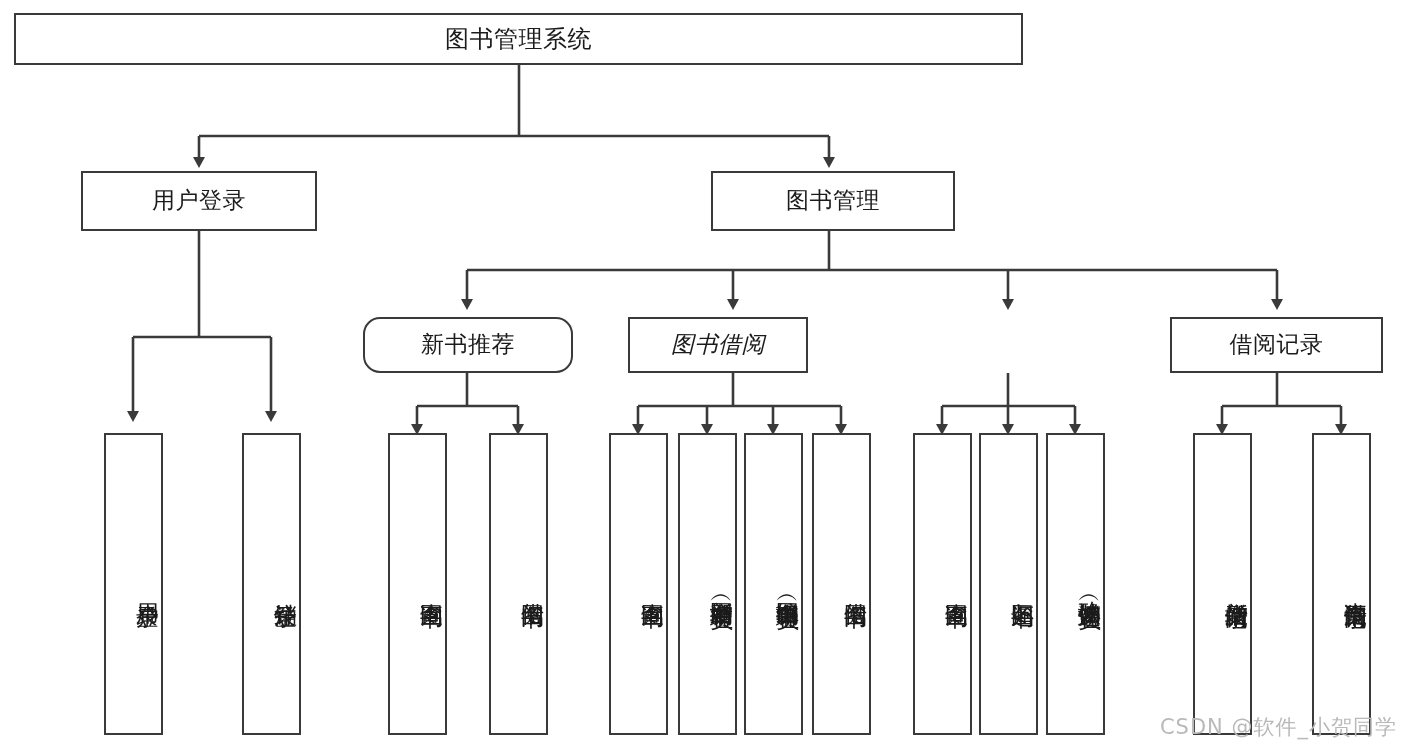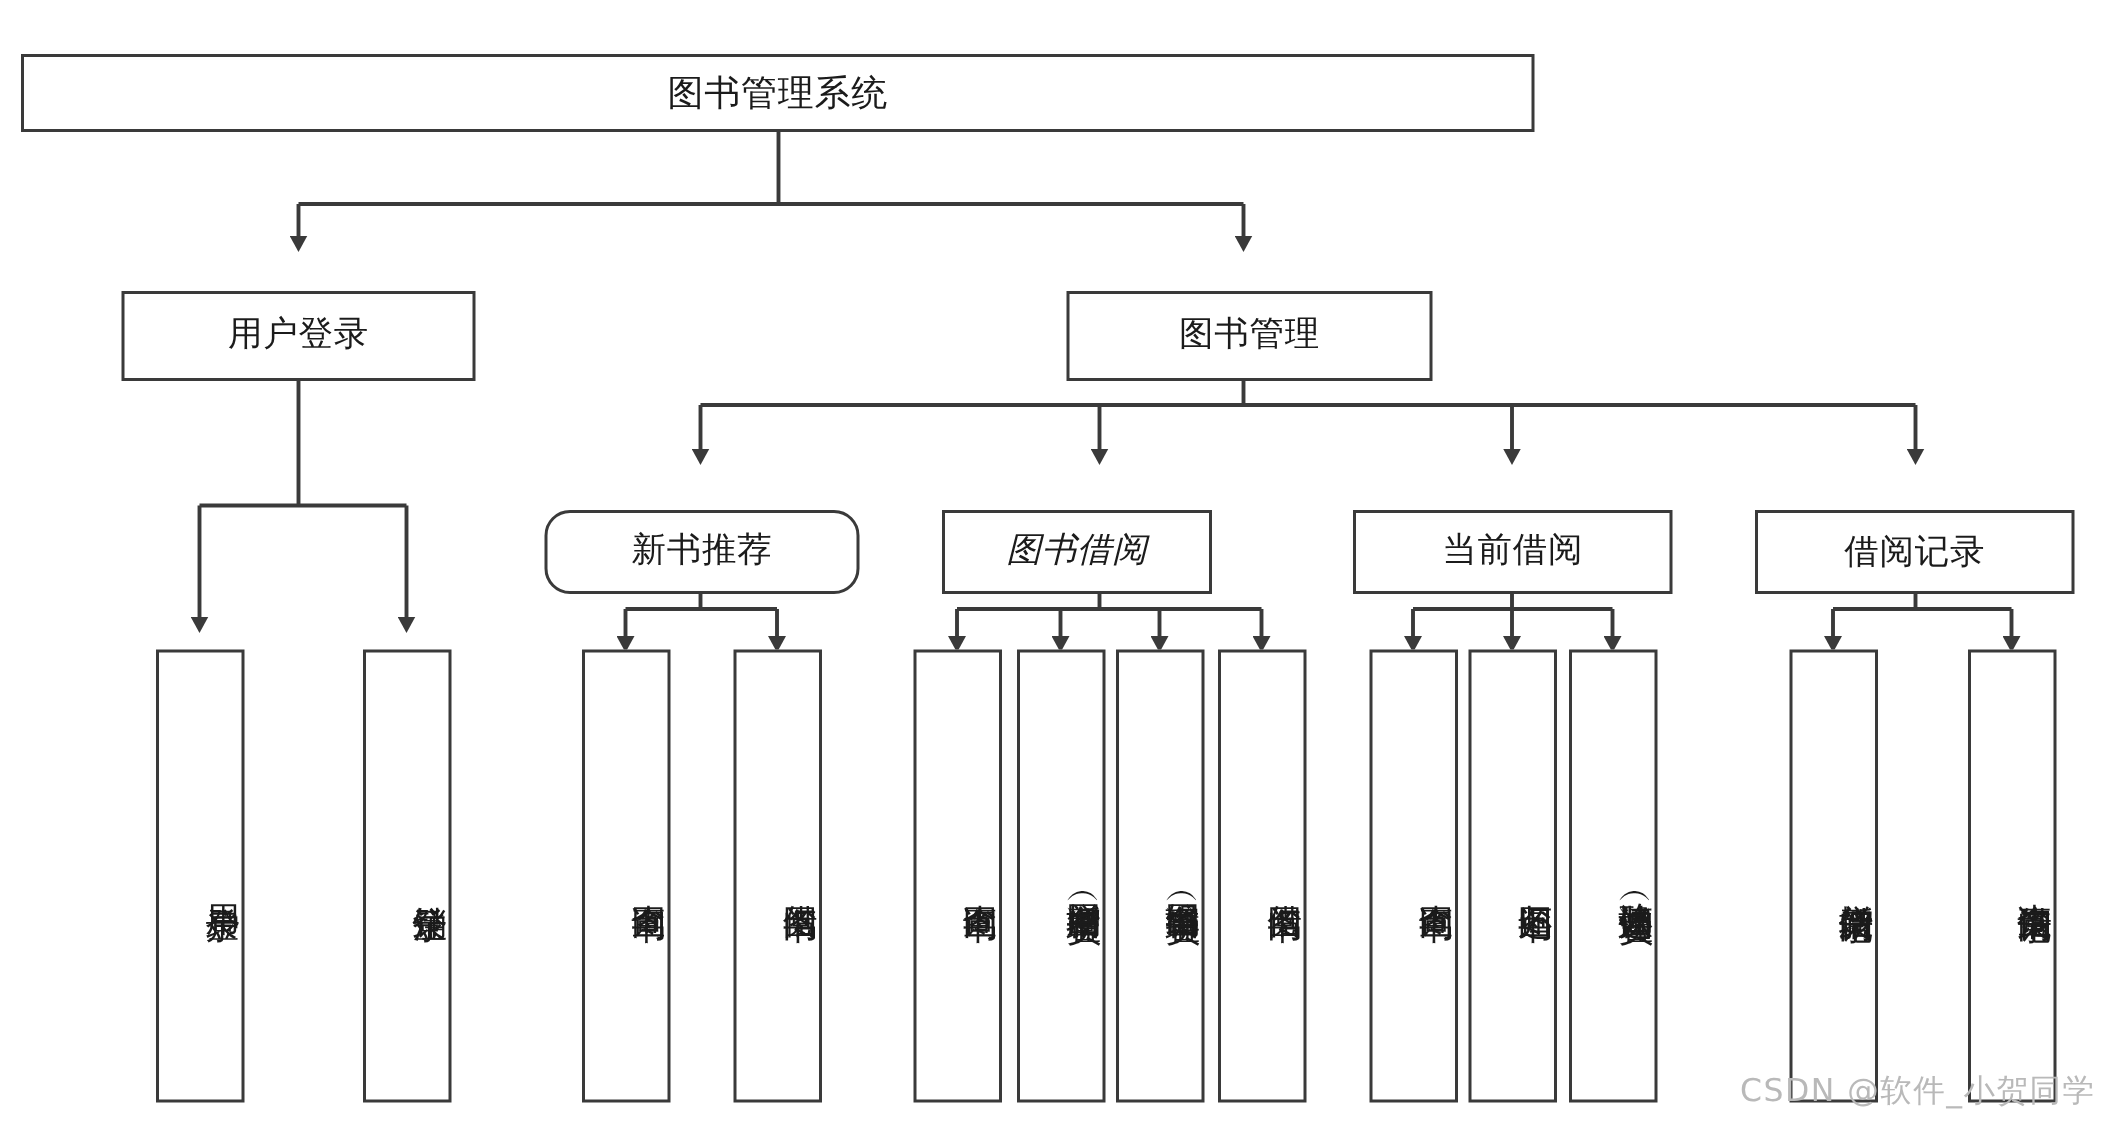--- a/index.html
+++ b/index.html
@@ -32,21 +32,20 @@
     background: #ffffff;
     display: flex;
     align-items: center;
     justify-content: center;
     color: #1b1b1b;
     line-height: 1.18;
   }
   .node.horiz {
     font-size: 23px;
     letter-spacing: 0.5px;
-    margin-top: 23px;
   }
   .node.vert {
     writing-mode: vertical-rl;
     text-orientation: upright;
     font-size: 23px;
     letter-spacing: 1px;
     align-items: flex-start;
     justify-content: center;
     padding-top: 6px;
     white-space: nowrap;
@@ -119,21 +118,20 @@
     </g>
   </svg>
 
   <div class="node horiz root" style="left:14px; top:13px; width:1009px; height:52px;">图书管理系统</div>
 
   <div class="node horiz" style="left:81px; top:171px; width:236px; height:60px;">用户登录</div>
   <div class="node horiz" style="left:711px; top:171px; width:244px; height:60px;">图书管理</div>
 
   <div class="node horiz" style="left:363px; top:317px; width:210px; height:56px;border-radius:17px;">新书推荐</div>
   <div class="node horiz" style="left:628px; top:317px; width:180px; height:56px;font-style:italic;">图书借阅</div>
-  <div class="node horiz" style="left:902px; top:317px; width:213px; height:56px;">当前借阅</div>
   <div class="node horiz" style="left:1170px; top:317px; width:213px; height:56px;font-family:Liberation Serif, serif;">借阅记录</div>
 
   <div class="node vert" style="left:104px; top:433px; width:59px; height:302px;">用户登录</div>
   <div class="node vert" style="left:242px; top:433px; width:59px; height:302px;">注销登录</div>
 
   <div class="node vert" style="left:388px; top:433px; width:59px; height:302px;">查询图书</div>
   <div class="node vert" style="left:489px; top:433px; width:59px; height:302px;">借阅图书</div>
 
   <div class="node vert" style="left:609px; top:433px; width:59px; height:302px;">查询图书</div>
   <div class="node vert" style="left:678px; top:433px; width:59px; height:302px;">新增图书（管理员）</div>

